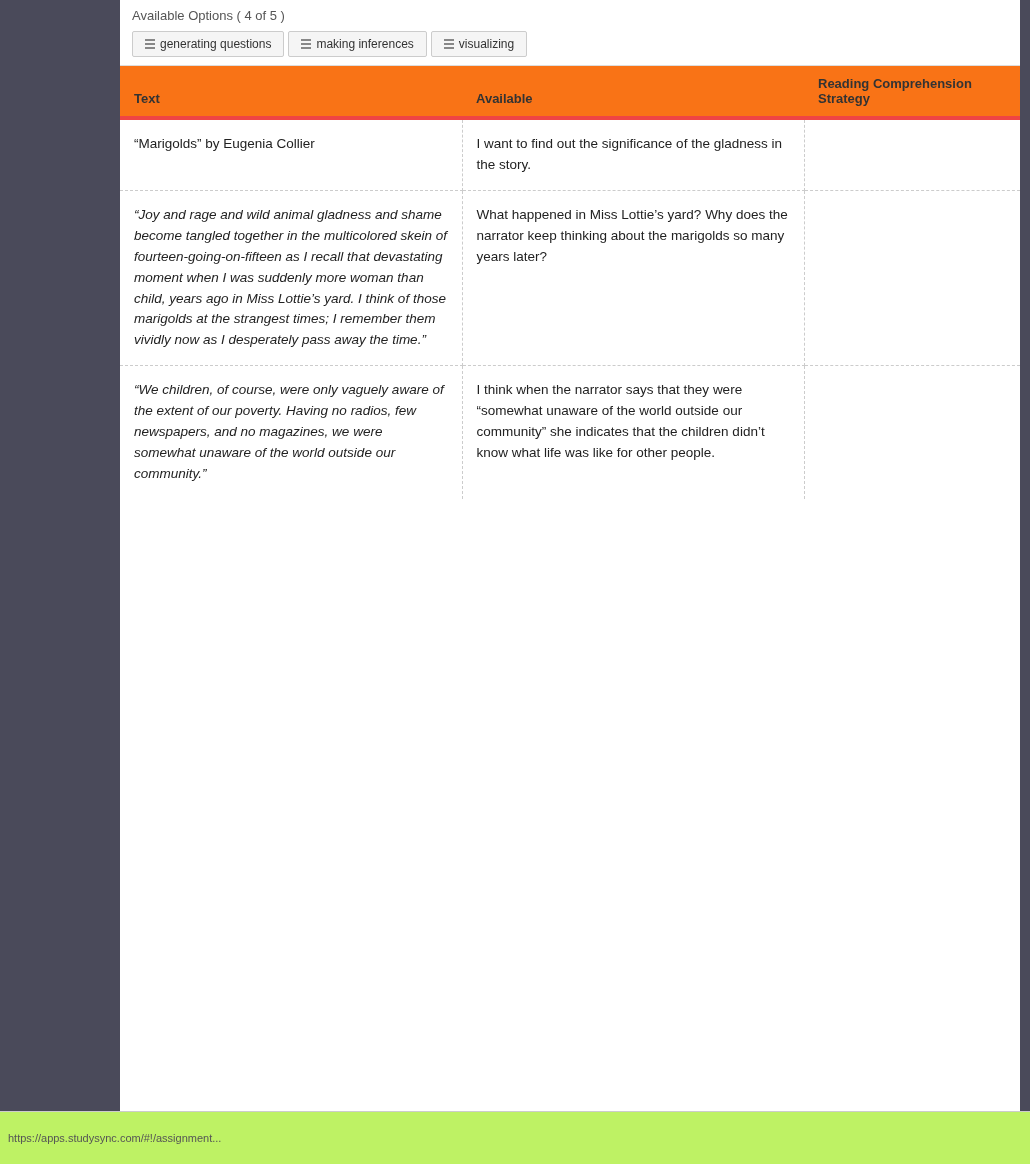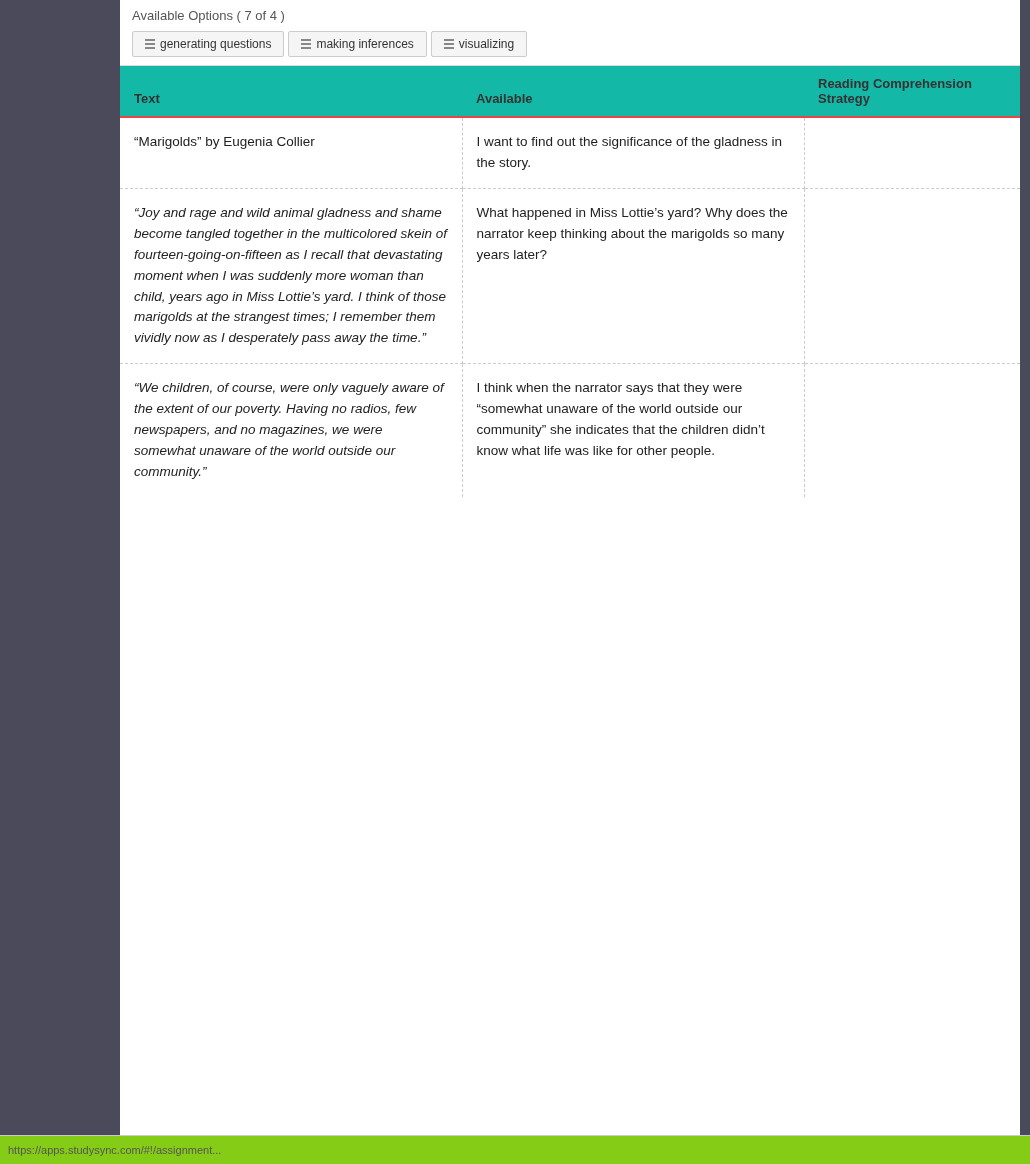--- a/index.html
+++ b/index.html
@@ -66,22 +66,22 @@
       width: 100%;
       border-collapse: collapse;
       table-layout: fixed;
     }
     th {
       font-size: 13px;
       font-weight: 600;
       color: #333;
       padding: 10px 14px;
       text-align: left;
-      border-bottom: 2px solid #ef4444;
-      background: #14b8a6;
+      border-bottom: 4px solid #ef4444;
+      background: #f97316;
       vertical-align: bottom;
     }
     th:first-child { width: 38%; }
     th:nth-child(2) { width: 38%; }
     th:nth-child(3) { width: 24%; }
     td {
       padding: 14px 14px;
       vertical-align: top;
       border-bottom: 1px dashed #ccc;
       border-right: 1px dashed #ccc;
@@ -94,33 +94,33 @@
       border-right: none;
     }
     tr:last-child td {
       border-bottom: none;
     }
     .status-bar {
       position: fixed;
       bottom: 0;
       left: 0;
       right: 0;
-      background: #84cc16;
+      background: #bef264;
       border-top: 1px solid #ccc;
-      padding: 8px 8px;
+      padding: 20px 8px;
       font-size: 11px;
       color: #555;
     }
   </style>
 </head>
 <body>
 
 <div class="main-container">
   <div class="options-bar">
-    <div class="options-label">Available Options ( 7 of 4 )</div>
+    <div class="options-label">Available Options ( 4 of 5 )</div>
     <div class="options-tabs">
 
     <button class="tab-btn">
           <span class="drag-icon">
             <span></span>
             <span></span>
             <span></span>
           </span>
           <span>generating questions</span>
         </button>

